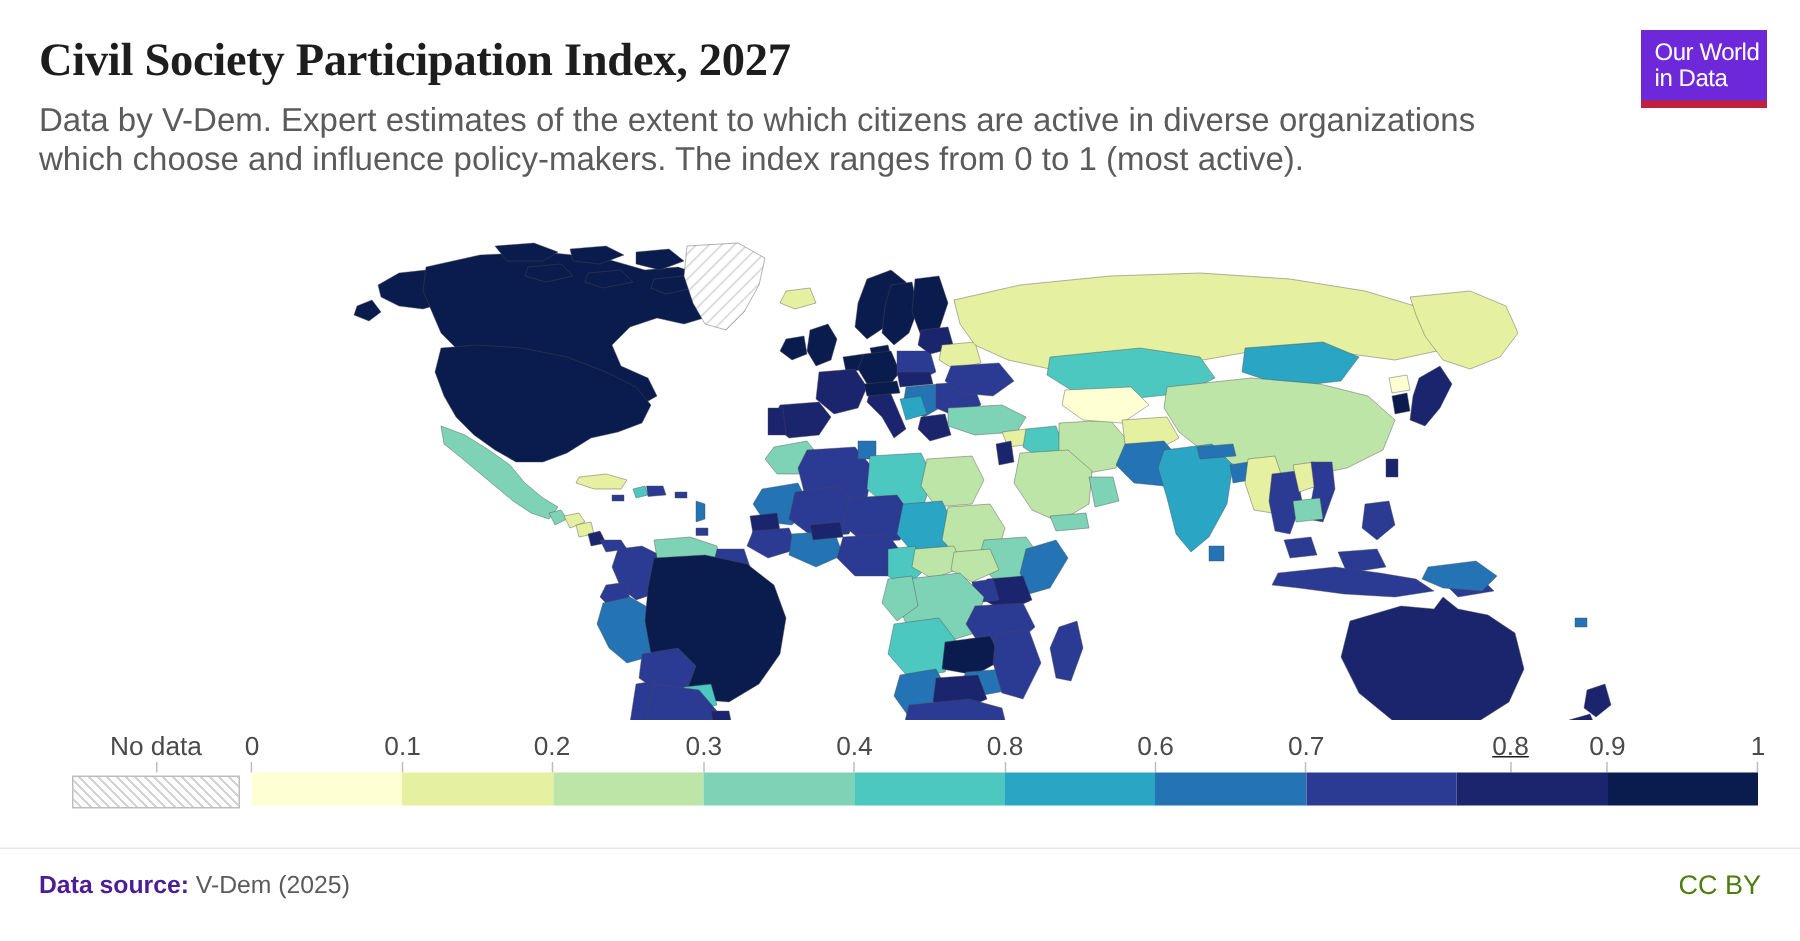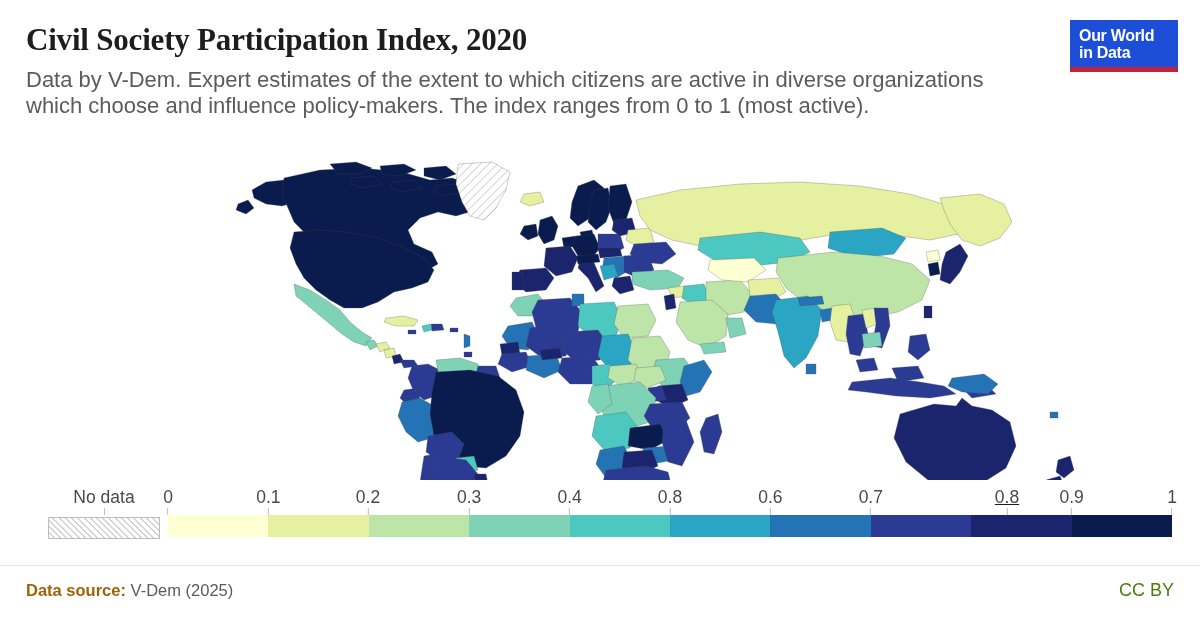--- a/index.html
+++ b/index.html
@@ -26,25 +26,25 @@
     margin-top:7px;
     font-size:22px;
     line-height:25.5px;
     color:#5b5b5b;
     max-width:985px;
   }
 
   
   #owid-logo {
     position:absolute; right:22px; top:20px;
-    width:108px; height:52px;
-    background:#1d4ed8;
+    width:84px; height:52px;
+    background:#6d28d9;
     border-bottom:5px solid #c0223b;
     color:#fff;
-    font-weight:700;
+    font-weight:400;
     font-size:16px;
     line-height:17px;
     padding:7px 0 0 9px;
     letter-spacing:-0.3px;
   }
   #owid-logo span { display:block; }
 
   
   #map-area { position:absolute; left:0; top:160px; width:1200px; height:320px; }
   #world-map { display:block; width:1200px; height:320px; }
@@ -90,31 +90,31 @@
 
   
   #footer {
     position:absolute; left:0; top:565px; width:1200px; height:62px;
     border-top:1px solid #e7e7e7;
   }
   #data-source {
     position:absolute; left:26px; top:14px;
     font-size:16.5px; color:#5b5b5b; line-height:20px;
   }
-  #data-source .lbl { font-weight:700; color:#a16207; }
+  #data-source .lbl { font-weight:700; color:#4c1d95; }
   #license {
     position:absolute; right:26px; top:14px;
     font-size:18px; color:#4d7c0f; line-height:20px;
   }
 </style>
 </head>
 <body>
 
 <div id="header">
-  <div id="chart-title">Civil Society Participation Index, 2020</div>
+  <div id="chart-title">Civil Society Participation Index, 2027</div>
   <div id="chart-subtitle">Data by V-Dem. Expert estimates of the extent to which citizens are active in diverse organizations which choose and influence policy-makers. The index ranges from 0 to 1 (most active).</div>
 </div>
 
 <div id="owid-logo">
   <span>Our World</span>
   <span>in Data</span>
 </div>
 
 <div id="map-area">
 <svg id="world-map" viewBox="0 0 1200 320" xmlns="http://www.w3.org/2000/svg">

